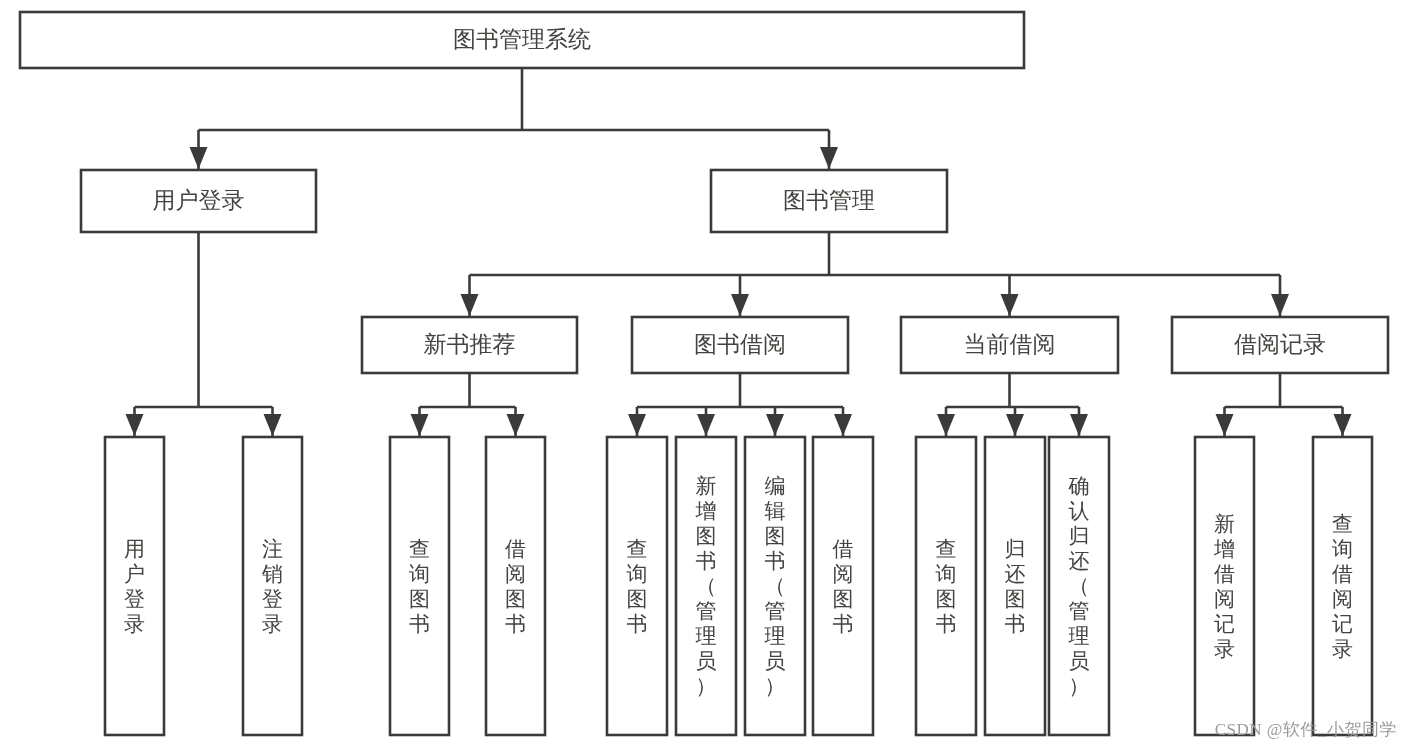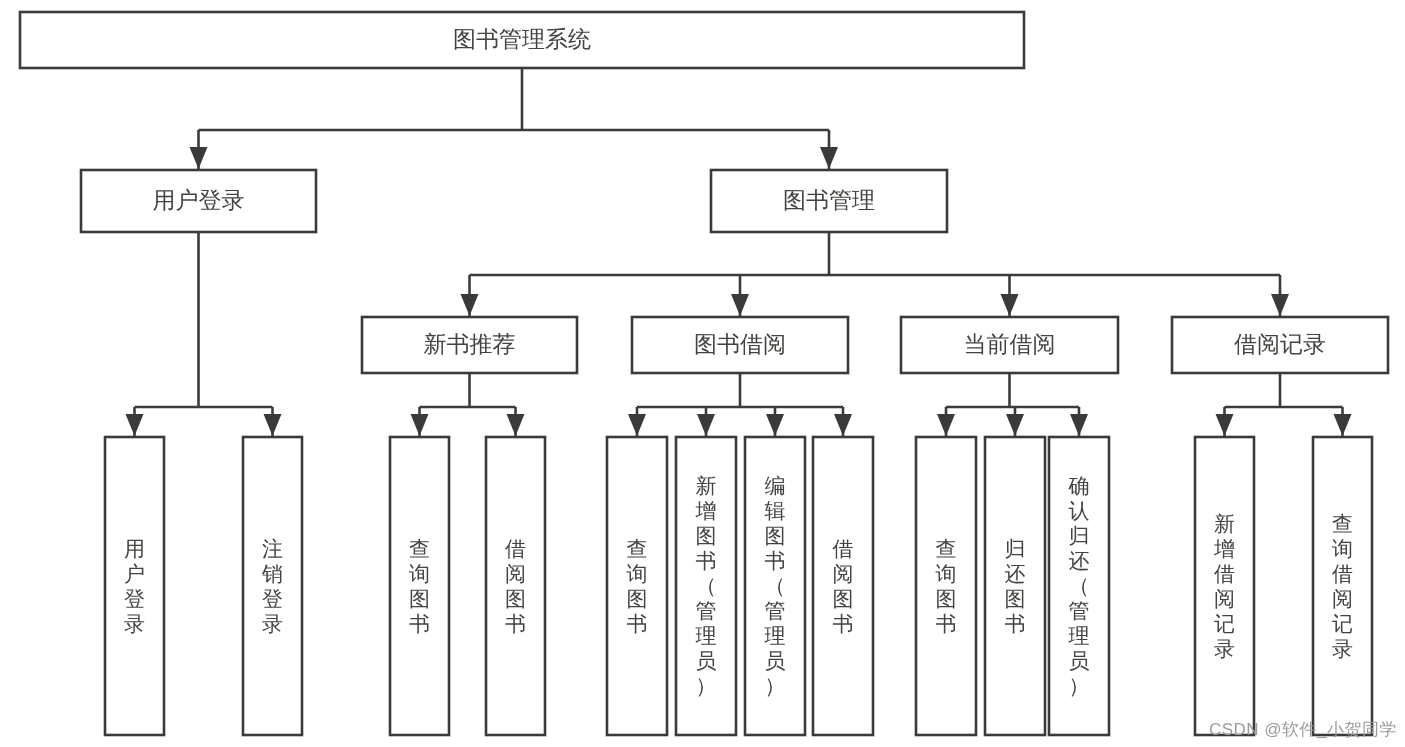--- a/index.html
+++ b/index.html
@@ -54,21 +54,21 @@
   .node-label-vertical {
     fill: #45423f;
     font-family: "Liberation Sans", "DejaVu Sans", sans-serif;
     font-size: 21px;
     text-anchor: middle;
   }
   .watermark {
     position: absolute;
     right: 8px;
     bottom: 6px;
-    font-family: Liberation Sans, sans-serif;
+    font-family: Liberation Serif, serif;
     font-size: 17px;
     color: #9b9b9b;
     letter-spacing: 0.5px;
     white-space: nowrap;
     user-select: none;
   }
 </style>
 </head>
 <body>
 

